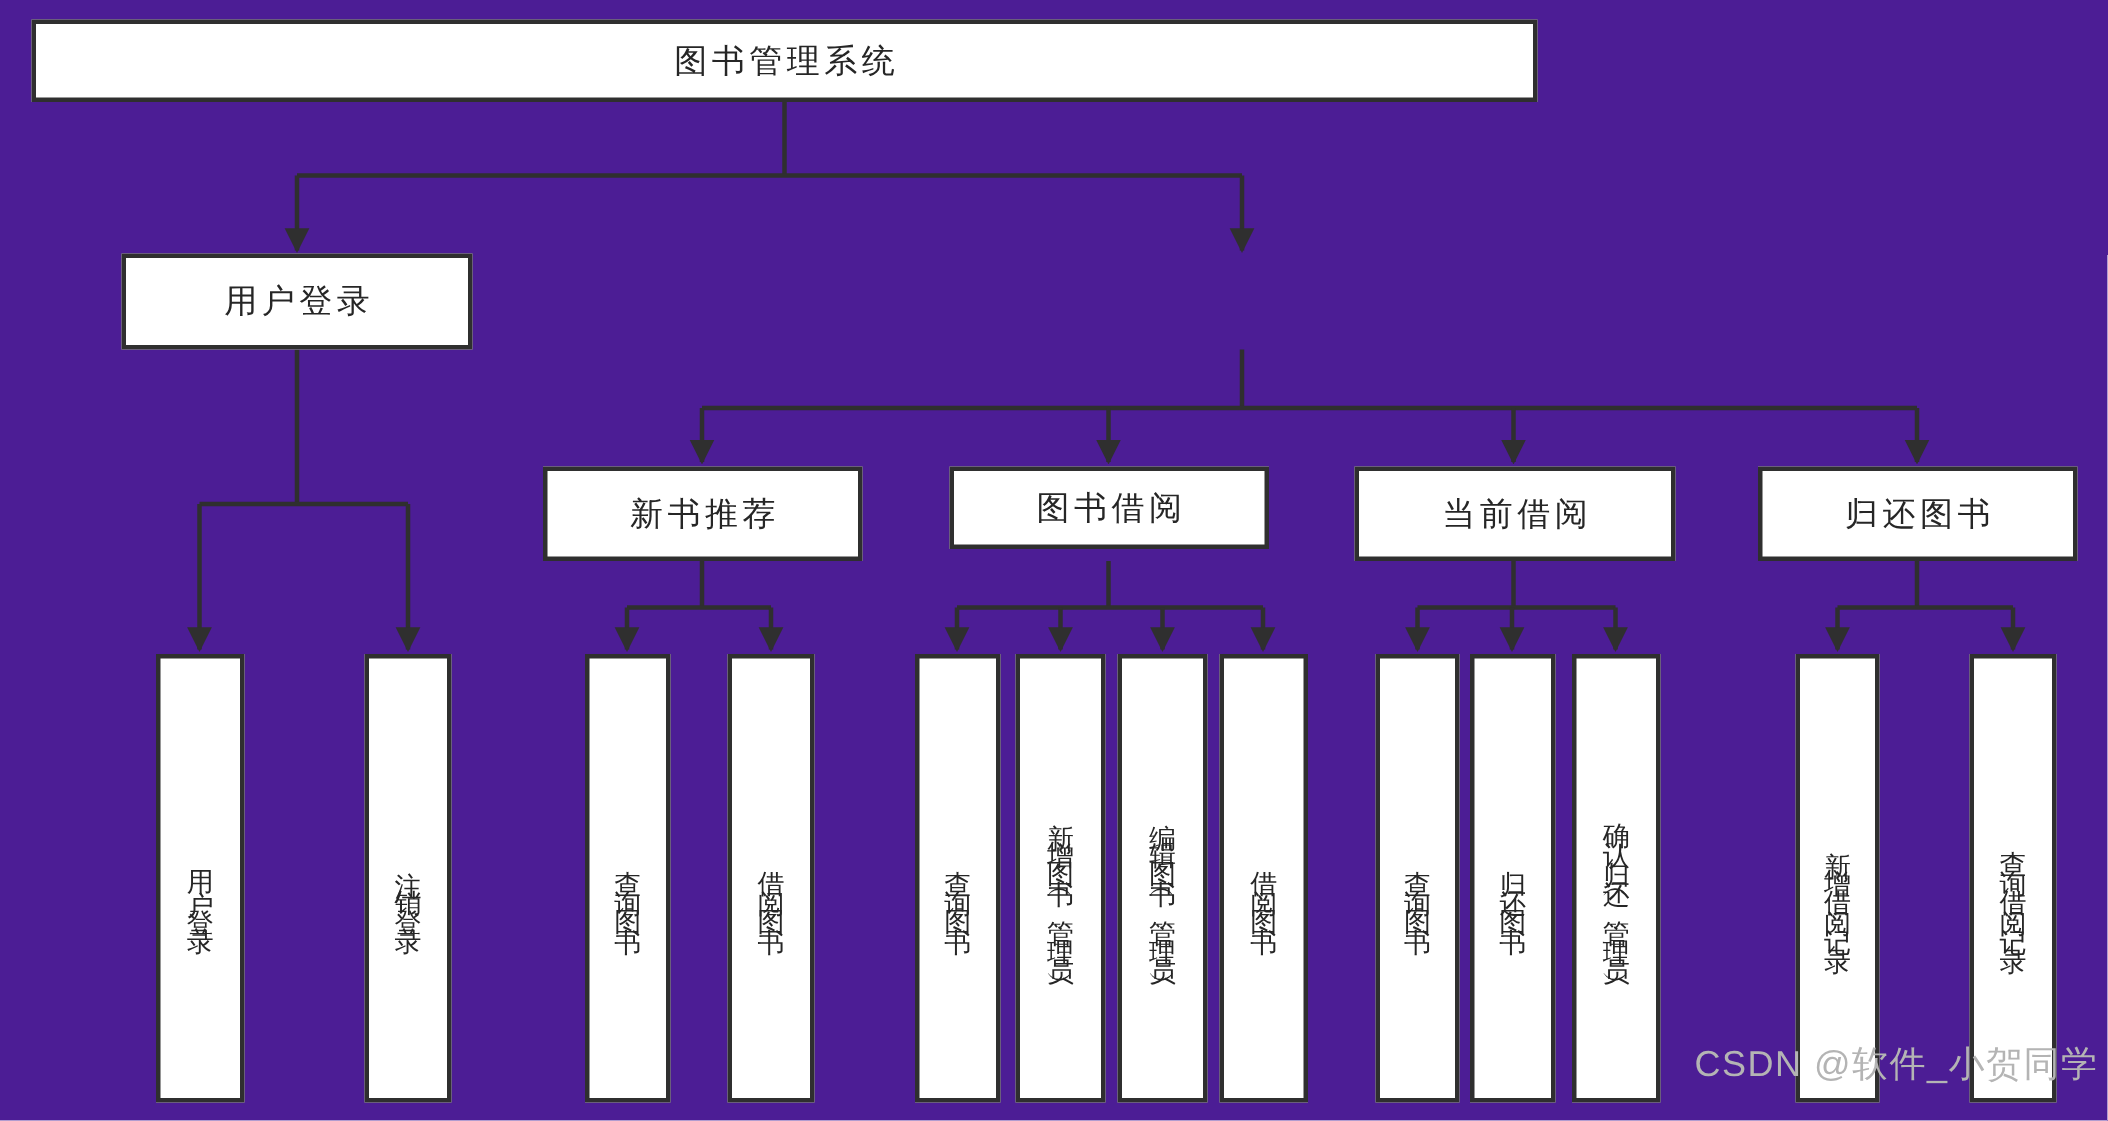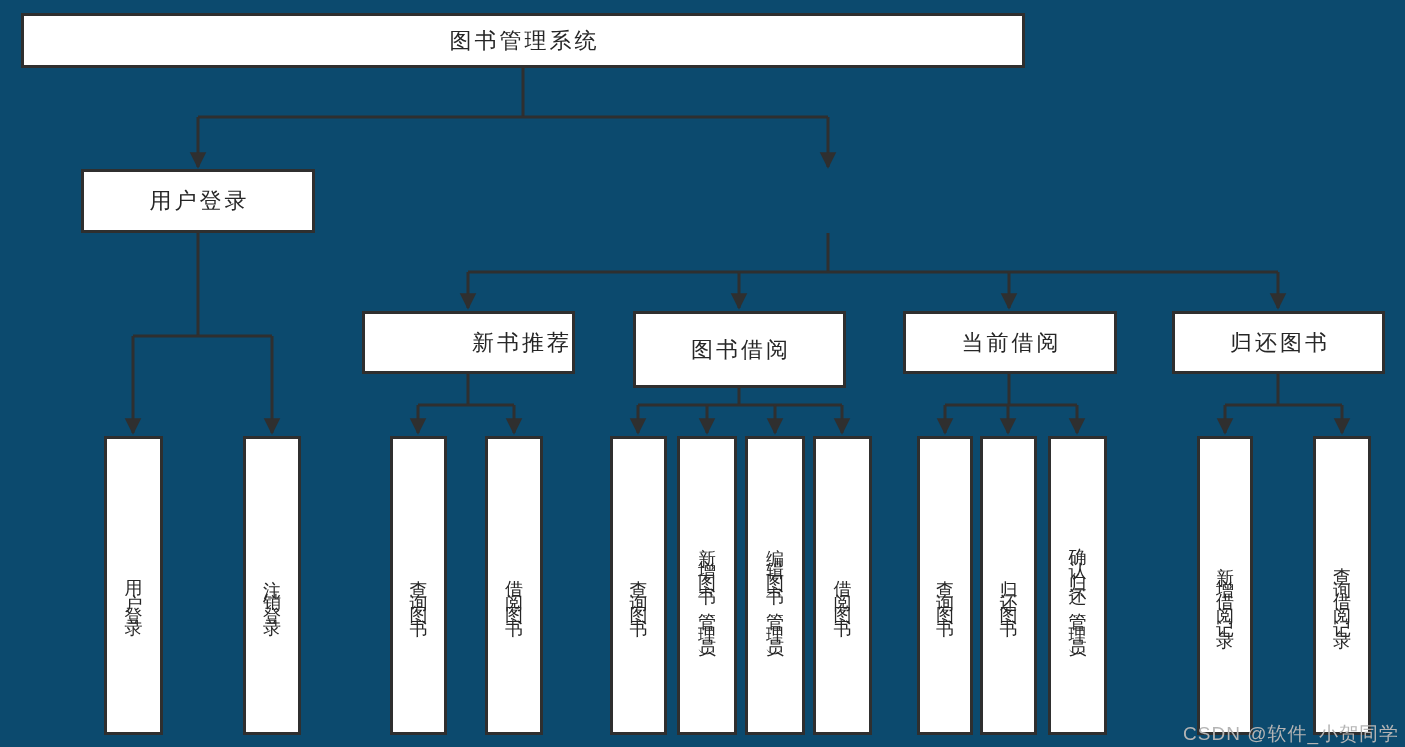--- a/index.html
+++ b/index.html
@@ -1,21 +1,21 @@
 <!DOCTYPE html>
 <html><head>
 <meta charset="utf-8">
 <style>
   html, body { margin: 0; padding: 0; background: #ffffff; }
   body { font-family: "Liberation Sans", "DejaVu Sans", sans-serif; }
   #stage {
     position: relative;
     width: 1405px;
     height: 747px;
-    background: #0c4a6e;
+    background: #4c1d95;
     overflow: hidden;
     text-decoration: underline;
   }
   #connectors {
     position: absolute;
     left: 0; top: 0;
     width: 1405px; height: 747px;
     pointer-events: none;
   }
   .node {
@@ -35,22 +35,22 @@
   .vnode { font-size: 18px; letter-spacing: 0; }
   .vnode .vlabel {
     writing-mode: vertical-rl;
     letter-spacing: 13px;
     line-height: 1;
     margin-top: 13px; 
   }
   .watermark {
     position: absolute;
     right: 6px;
-    bottom: 0;
-    font-size: 19px;
+    bottom: 22px;
+    font-size: 24px;
     color: #b4b4b4;
     letter-spacing: 1px;
     z-index: 5;
   }
 </style>
 </head>
 <body>
 
 <div id="stage">
 
@@ -105,24 +105,24 @@
   </svg>
 
   <div class="node" style="left:21px; top:13px; width:1004px; height:55px;">
     <span class="hlabel">图书管理系统</span>
   </div>
 
   <div class="node" style="left:81px; top:169px; width:234px; height:64px;">
     <span class="hlabel">用户登录</span>
   </div>
 
-  <div class="node" style="left:362px; top:311px; width:213px; height:63px;justify-content:flex-end;">
+  <div class="node" style="left:362px; top:311px; width:213px; height:63px;">
     <span class="hlabel">新书推荐</span>
   </div>
-  <div class="node" style="left:633px; top:311px; width:213px; height:77px;">
+  <div class="node" style="left:633px; top:311px; width:213px; height:55px;">
     <span class="hlabel">图书借阅</span>
   </div>
   <div class="node" style="left:903px; top:311px; width:214px; height:63px;">
     <span class="hlabel">当前借阅</span>
   </div>
   <div class="node" style="left:1172px; top:311px; width:213px; height:63px;">
     <span class="hlabel">归还图书</span>
   </div>
 
   <div class="node vnode" style="left:104px; top:436px; width:59px; height:299px;">

